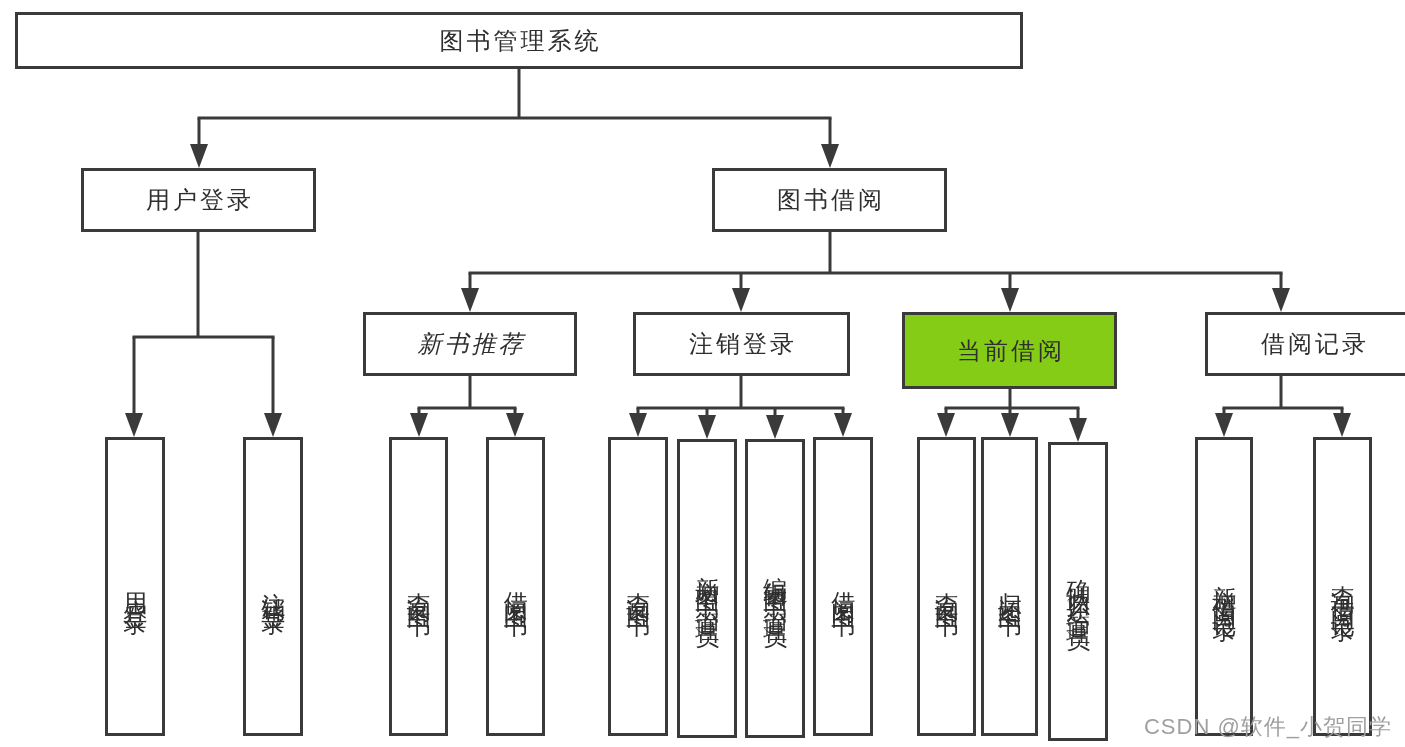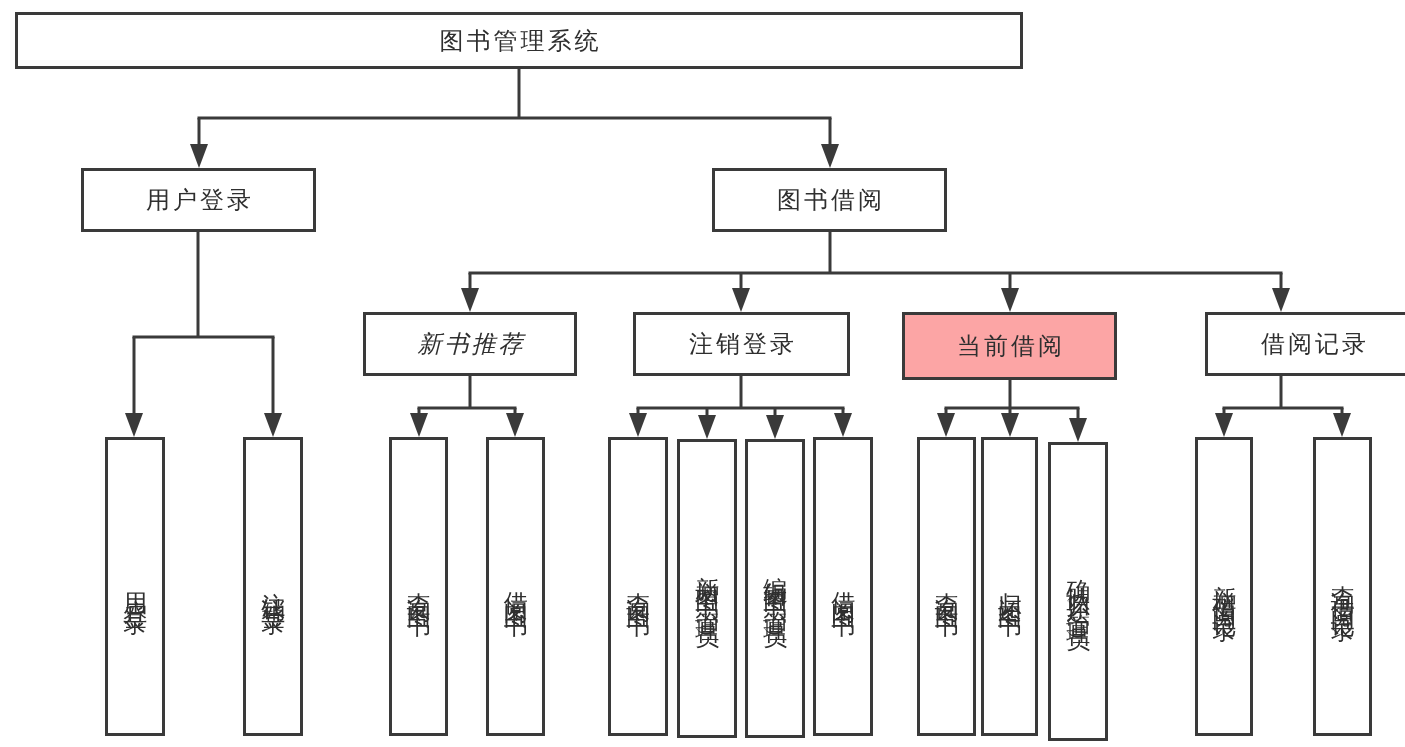--- a/index.html
+++ b/index.html
@@ -124,21 +124,21 @@
       </div>
       <div class="node h" style="left: 712px; top: 168px; width: 235px; height: 64px; background: rgb(255, 255, 255);">
         <span class="lbl">图书借阅</span>
       </div>
       <div class="node h" style="left: 363px; top: 312px; width: 214px; height: 64px; background: rgb(255, 255, 255); font-style: italic;">
         <span class="lbl">新书推荐</span>
       </div>
       <div class="node h" style="left: 633px; top: 312px; width: 217px; height: 64px; background: rgb(255, 255, 255);">
         <span class="lbl">注销登录</span>
       </div>
-      <div class="node h" style="left: 902px; top: 312px; width: 215px; height: 68px; background: #fca5a5;">
+      <div class="node h" style="left: 902px; top: 312px; width: 215px; height: 77px; background: #84cc16;">
         <span class="lbl">当前借阅</span>
       </div>
       <div class="node h" style="left: 1173px; top: 312px; width: 217px; height: 64px; background: rgb(255, 255, 255); margin-left: 32px;">
         <span class="lbl">借阅记录</span>
       </div>
       <div class="node v" style="left: 105px; top: 437px; width: 60px; height: 299px; background: rgb(255, 255, 255);">
         <span class="lbl">用户登录</span>
       </div>
       <div class="node v" style="left: 243px; top: 437px; width: 60px; height: 299px; background: rgb(255, 255, 255);">
         <span class="lbl">注销登录</span>
@@ -170,13 +170,14 @@
       <div class="node v" style="left: 1048px; top: 442px; width: 60px; height: 299px; background: rgb(255, 255, 255);">
         <span class="lbl">确认归还（管理员）</span>
       </div>
       <div class="node v" style="left: 1195px; top: 437px; width: 58px; height: 299px; background: rgb(255, 255, 255);">
         <span class="lbl">新增借阅记录</span>
       </div>
       <div class="node v" style="left: 1313px; top: 437px; width: 59px; height: 299px; background: rgb(255, 255, 255);">
         <span class="lbl">查询借阅记录</span>
       </div>
     </div>
+  <div class="watermark">CSDN @软件_小贺同学</div>
 </div>
 
 </body></html>

